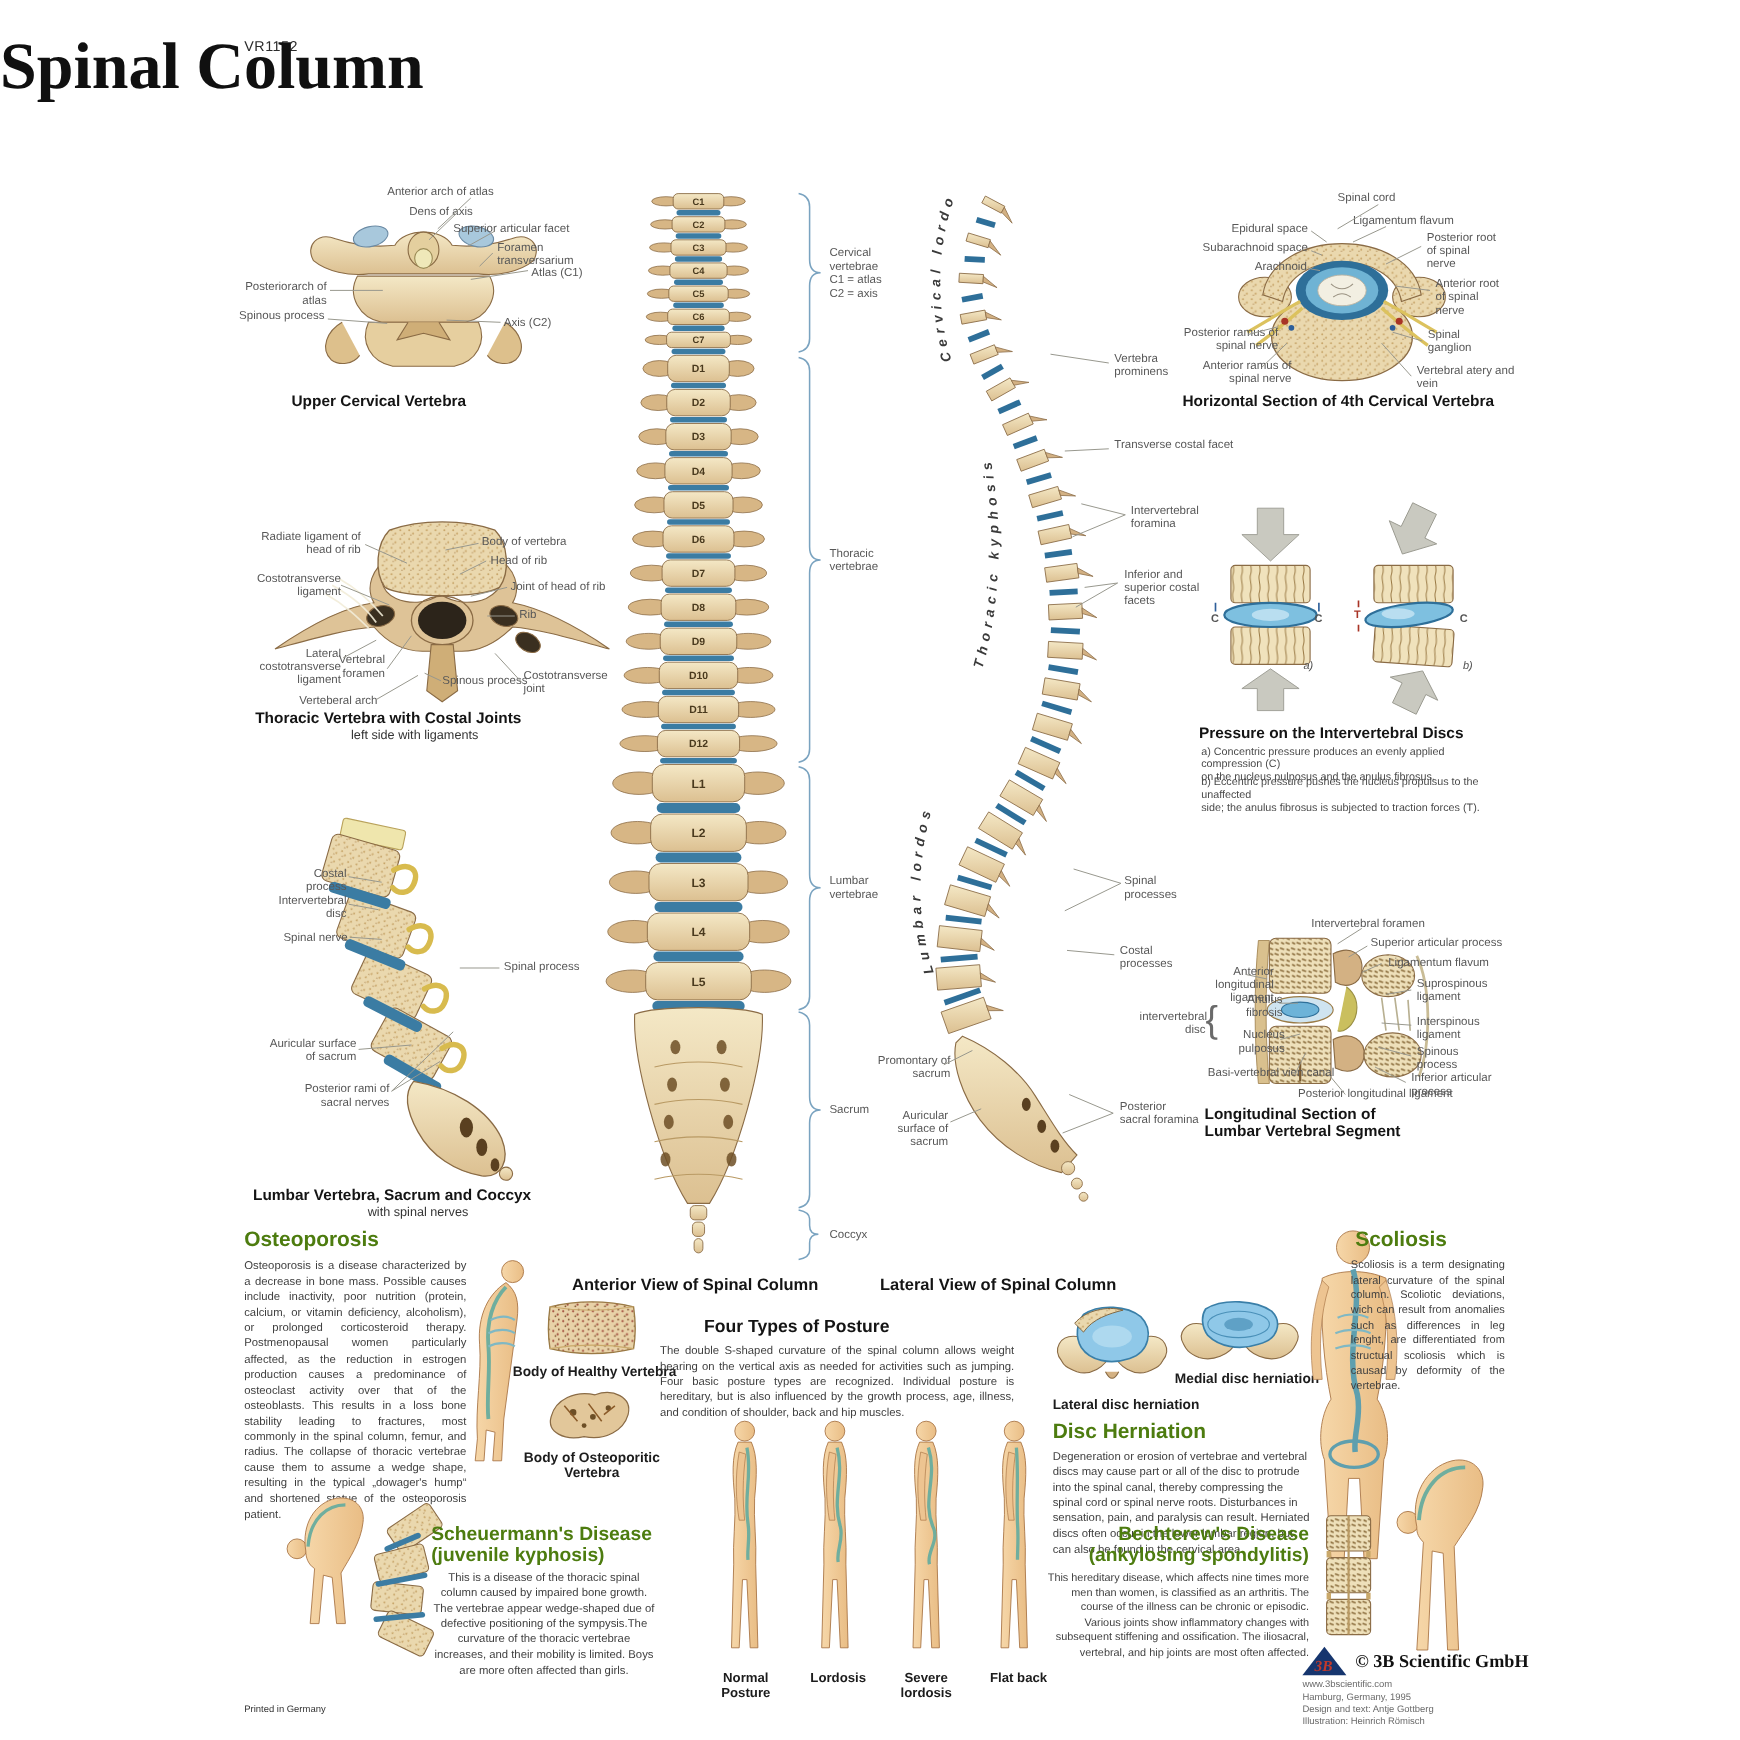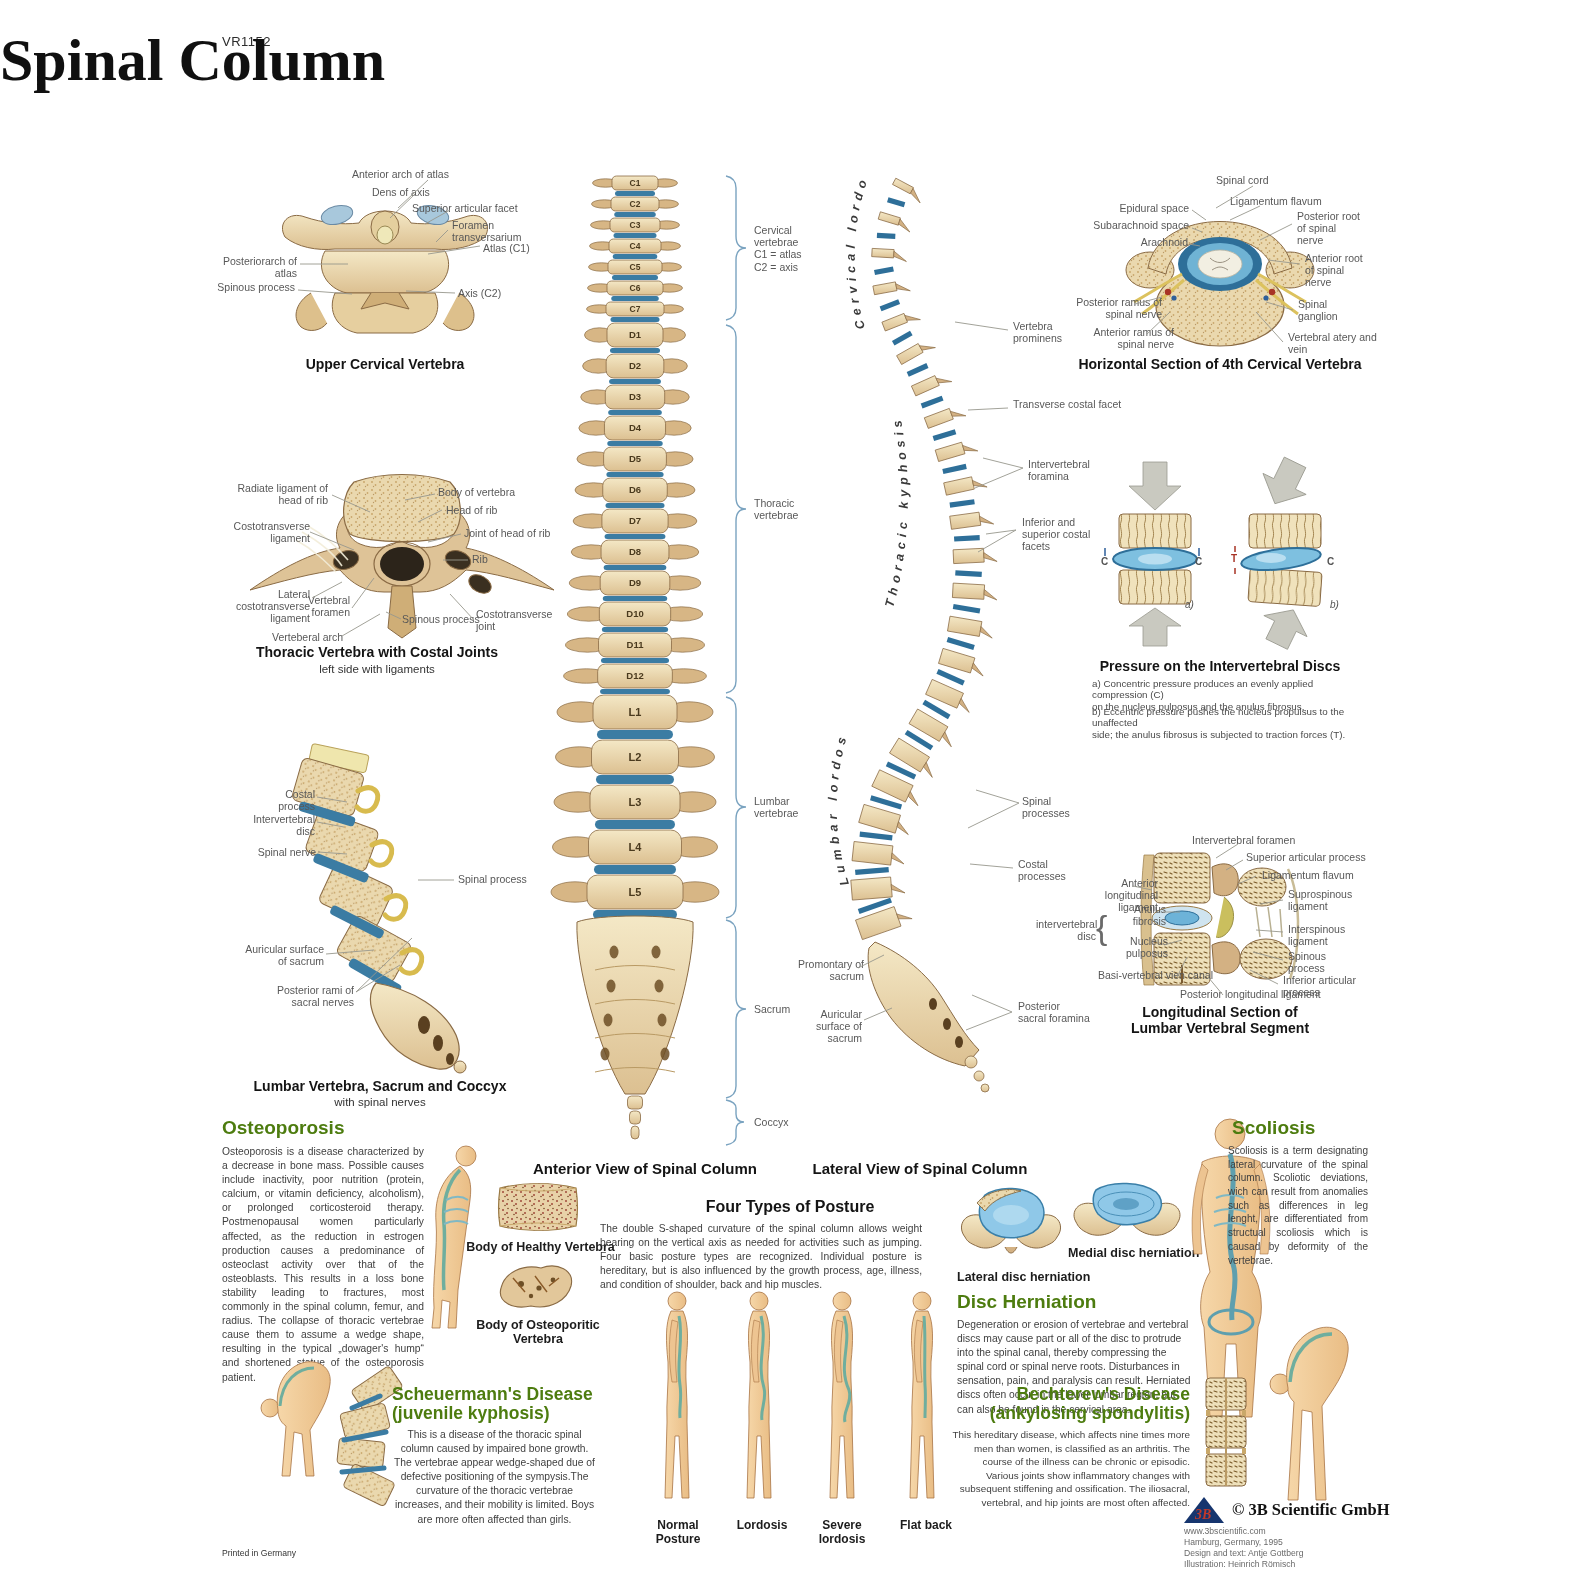--- a/index.html
+++ b/index.html
@@ -1,21 +1,21 @@
 <!DOCTYPE html>
 <html><head>
 <meta charset="utf-8">
 <style>
   html,body{margin:0;padding:0;background:#fff}
   #poster{position:relative;width:1582px;height:1582px;background:#ffffff;
     font-family:"Liberation Sans",sans-serif;overflow:hidden;margin:0 auto}
   svg.art{position:absolute;overflow:visible}
   .lbl{position:absolute;font-size:10.5px;line-height:1.16;color:#585858;white-space:pre-line}
   .r{text-align:right}
-  .cap{position:absolute;font-size:14px;font-weight:bold;color:#141414;text-align:center;white-space:pre-line}
+  .cap{position:absolute;font-size:14px;font-weight:bold;color:#141414;white-space:pre-line}
   .sub{position:absolute;font-size:11.5px;color:#333;text-align:center;white-space:pre-line}
   .hd{position:absolute;font-size:19px;font-weight:bold;color:#4d7c0f;white-space:pre-line;line-height:1.1}
   .bd{position:absolute;font-size:10.3px;line-height:1.37;color:#3f3f3f;text-align:justify}
   .plabel{position:absolute;font-size:12px;font-weight:bold;color:#1c1c1c;text-align:center;white-space:pre-line}
   .code{position:absolute;font-size:13px;color:#2b2b2b;letter-spacing:.5px}
   .title{position:absolute;left:0;right:0;top:26px;
     font-family:"Liberation Serif",serif;font-weight:bold;font-size:60px;color:#101010}
   .subtitle{position:absolute;left:0;right:0;top:98px;text-align:center;
     font-family:"Liberation Serif",serif;font-weight:bold;font-size:35px;color:#101010}
   .curveTxt{font-family:"Liberation Sans",sans-serif;font-style:italic;font-weight:bold;

